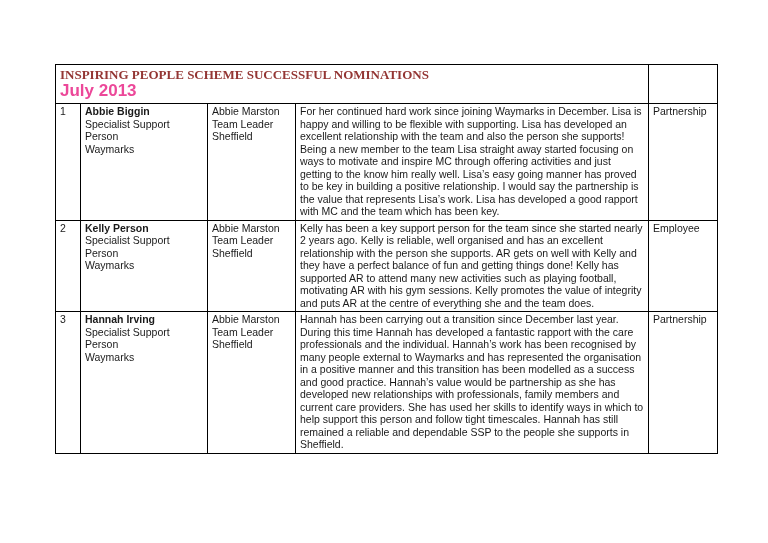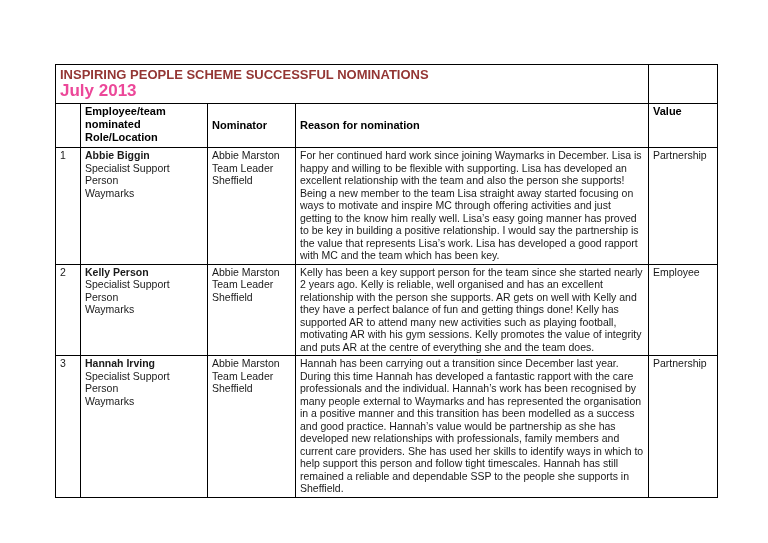--- a/index.html
+++ b/index.html
@@ -38,20 +38,21 @@
   
   tr.title-row td {
     height: 34px;
     padding: 2px 4px;
   }
   .doc-title-line1 {
     font-size: 13px;
     line-height: 16px;
     font-weight: bold;
     color: #943634;
+    font-family: Liberation Serif, serif;
   }
   .doc-title-line2 {
     font-size: 17px;
     line-height: 16px;
     font-weight: bold;
     color: #ec4899;
   }
   
   tr.header-row td {
     height: 40px;
@@ -85,27 +86,20 @@
 
     <tbody>
         <tr class="title-row">
       <td colspan="4">
         <span class="doc-title-line1 cell-line">INSPIRING PEOPLE SCHEME SUCCESSFUL NOMINATIONS</span>
         <span class="doc-title-line2 cell-line">July 2013</span>
       </td>
       <td></td>
     </tr>
 
-    <tr class="header-row">
-      <td class="v-top"></td>
-      <td class="v-top">Employee/team nominated Role/Location</td>
-      <td class="v-mid">Nominator</td>
-      <td class="v-mid">Reason for nomination</td>
-      <td class="v-top">Value</td>
-    </tr>
 
     <tr class="row-1">
       <td class="num-cell">1</td>
       <td>
         <span class="cell-line bold">Abbie Biggin</span>
         <span class="cell-line">Specialist Support Person</span>
         <span class="cell-line">Waymarks</span>
       </td>
       <td>
         <span class="cell-line">Abbie Marston</span>

